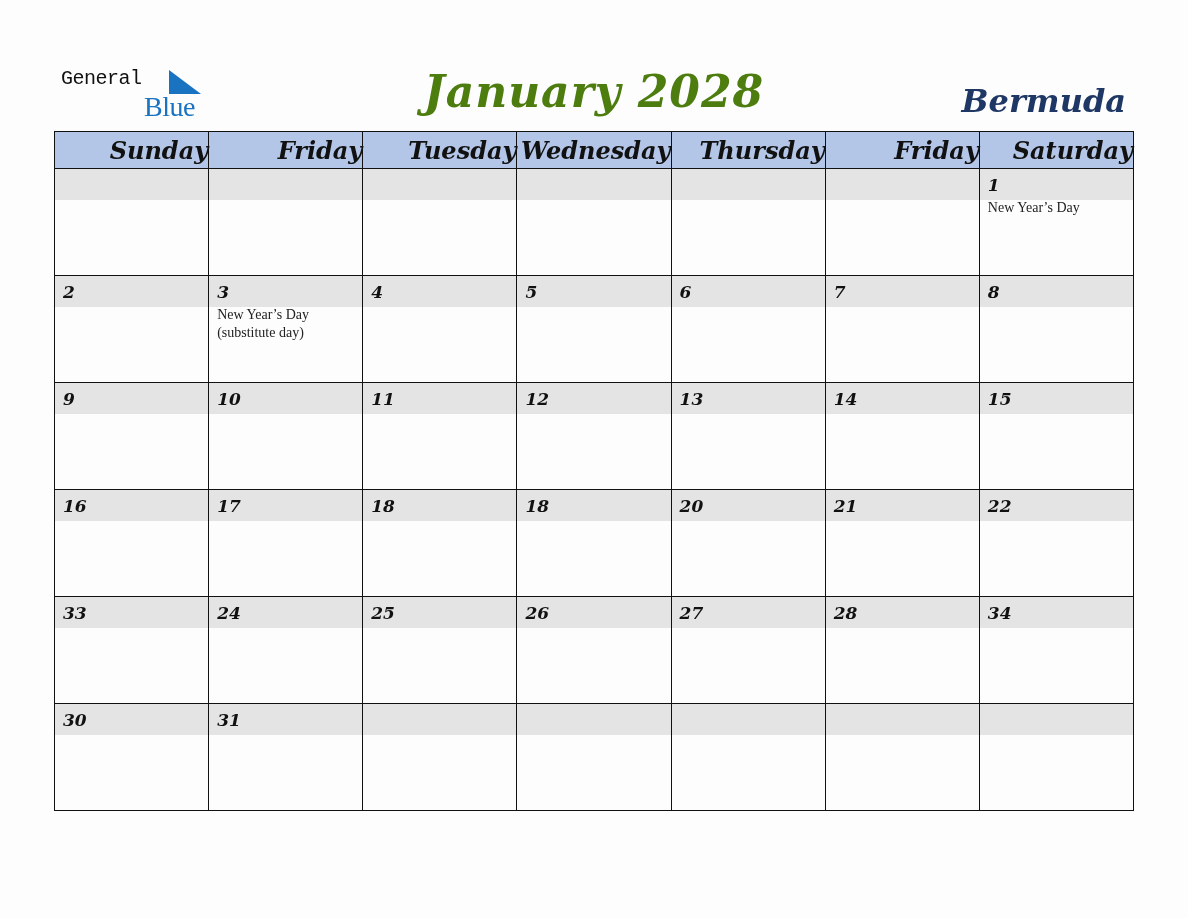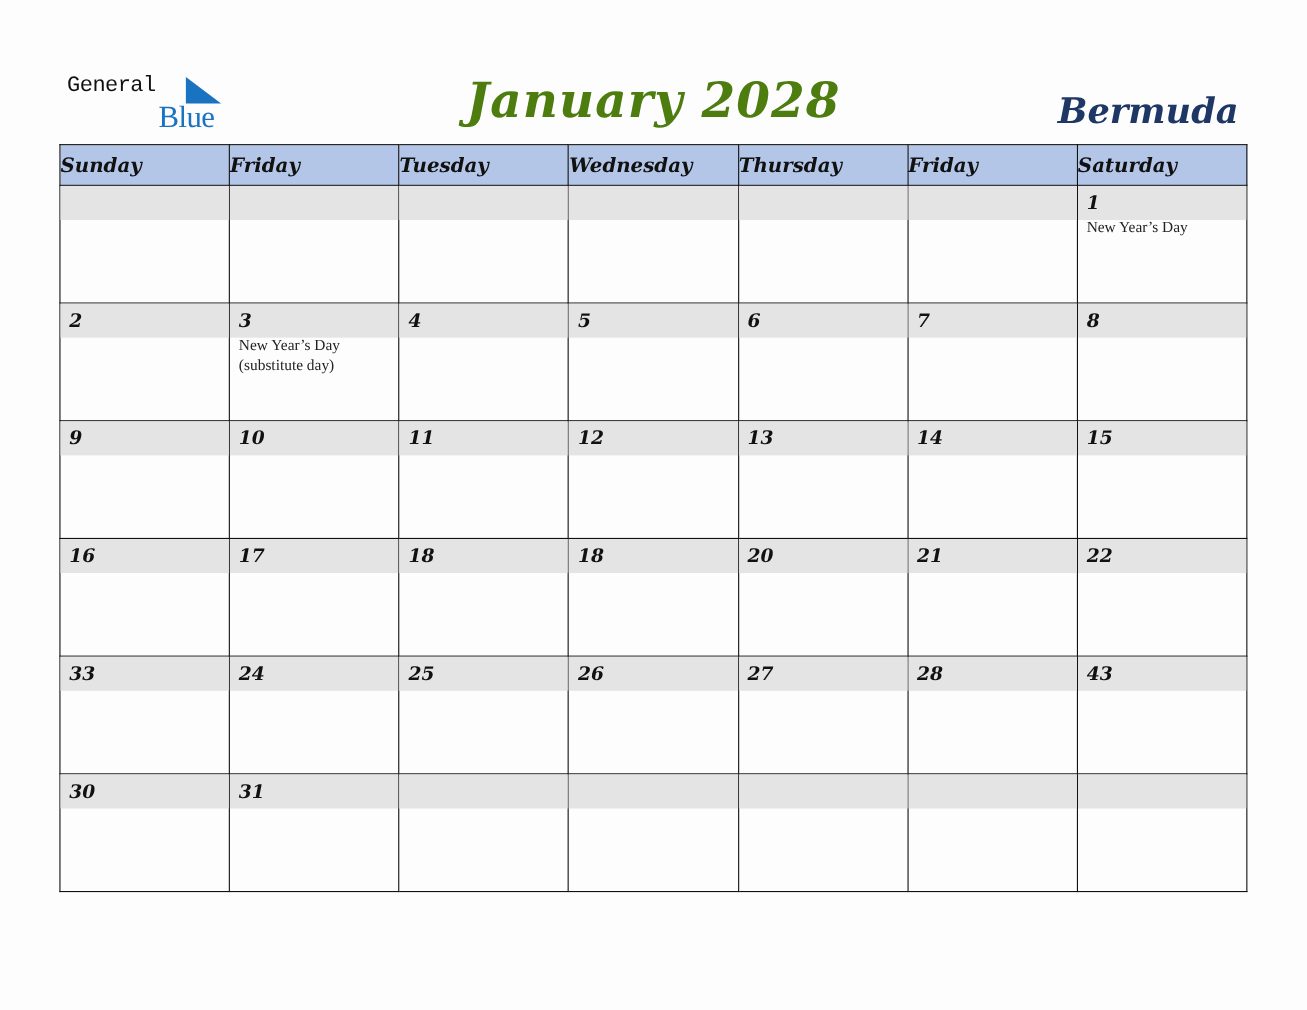--- a/index.html
+++ b/index.html
@@ -49,22 +49,22 @@
     }
     table.cal th, table.cal td {
       border: 1.5px solid #111;
       padding: 0;
     }
     table.cal th {
       height: 36px;
       background: #b4c6e7;
       font-family: "DejaVu Serif", serif;
       font-style: italic; font-weight: bold;
-      font-size: 18px; color: #111;
-      text-align: left;
+      font-size: 24px; color: #111;
+      text-align: right;
     }
     table.cal td {
       height: 106px;
       vertical-align: top;
       background: #fdfdfd;
     }
     .daybar {
       height: 31px;
       background: #e4e4e4;
       position: relative;
@@ -283,21 +283,21 @@
             <span class="daynum">27</span>
           </div>
         </td>
         <td>
           <div class="daybar">
             <span class="daynum">28</span>
           </div>
         </td>
         <td>
           <div class="daybar">
-            <span class="daynum">43</span>
+            <span class="daynum">34</span>
           </div>
         </td>
       </tr>
       <tr>
         <td>
           <div class="daybar">
             <span class="daynum">30</span>
           </div>
         </td>
         <td>

